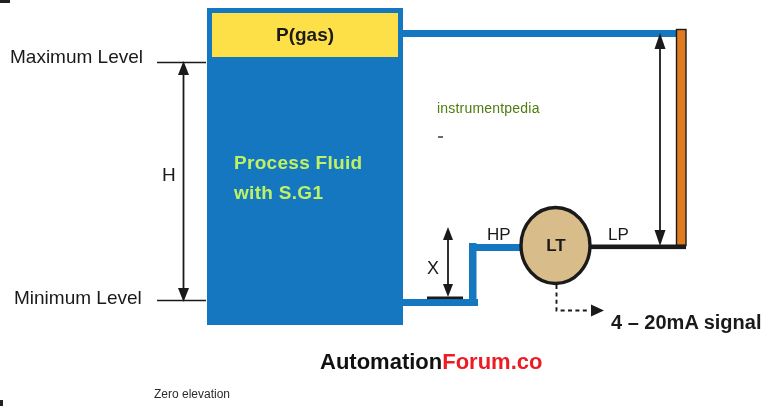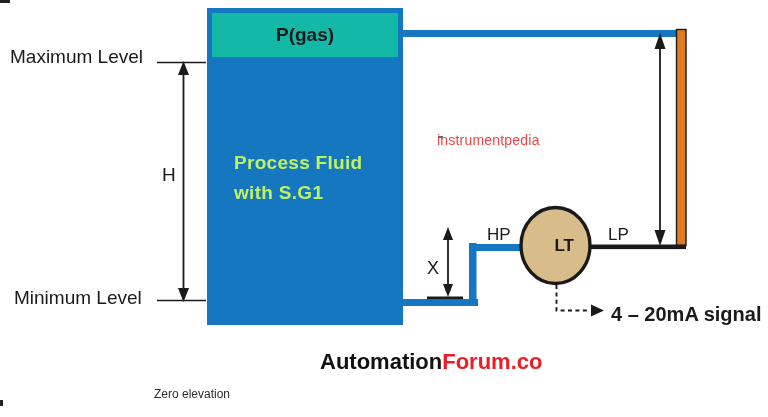--- a/index.html
+++ b/index.html
@@ -6,48 +6,48 @@
   .stage{
     position:relative;width:768px;height:417px;background:#ffffff;overflow:hidden;
     font-family:"Liberation Sans",sans-serif;
   }
   .tank{
     position:absolute;left:207px;top:8px;width:196px;height:317px;
     background:#1577BF;
   }
   .gas-box{
     position:absolute;left:0;top:0;width:186px;height:44px;
-    background:#14b8a6;border:5px solid #1577BF;
+    background:#fde047;border:5px solid #1577BF;
     display:flex;align-items:center;justify-content:center;
   }
   .gas-label{font-weight:bold;font-size:19px;color:#1a1a1a;}
   .fluid-label{
     position:absolute;left:27px;top:140px;color:#bef264;font-weight:bold;
     font-size:19px;line-height:30px;letter-spacing:.3px;
   }
   svg.overlay{position:absolute;left:0;top:0;}
   .lbl{
     position:absolute;font-weight:normal;color:#1a1a1a;white-space:nowrap;
     font-size:19px;line-height:20px;
   }
   .lbl.small{font-size:17px;}
   .watermark{
-    position:absolute;left:437px;top:132px;font-weight:normal;font-size:14px;
-    color:#ef4444;letter-spacing:.2px;
+    position:absolute;left:437px;top:100px;font-weight:normal;font-size:14px;
+    color:#4d7c0f;letter-spacing:.2px;
   }
   .wm-dash{position:absolute;left:438px;top:136px;width:5px;height:2px;background:#6a6a6a;}
-  .signal-label{position:absolute;left:611px;top:303px;font-weight:bold;font-size:20px;color:#1a1a1a;white-space:nowrap;}
+  .signal-label{position:absolute;left:611px;top:311px;font-weight:bold;font-size:20px;color:#1a1a1a;white-space:nowrap;}
   .brand{position:absolute;left:320px;top:349px;font-weight:bold;font-size:22px;white-space:nowrap;}
   .brand .black{color:#111111;}
   .brand .red{color:#ED1C24;}
   .zero{position:absolute;left:154px;top:387px;font-size:12px;color:#2b2b2b;font-weight:normal;}
   .artifact-tl{position:absolute;left:0;top:0;width:10px;height:3px;background:#222;}
   .artifact-bl{position:absolute;left:0;top:400px;width:3px;height:6px;background:#222;}
   .lt-tag{
-    position:absolute;left:538px;top:236px;width:36px;text-align:right;
+    position:absolute;left:538px;top:236px;width:36px;text-align:center;
     font-weight:bold;font-size:17px;color:#1a1a1a;
   }
 </style>
 </head>
 <body>
 
 <div class="stage">
 
   <div class="tank">
     <div class="gas-box">

